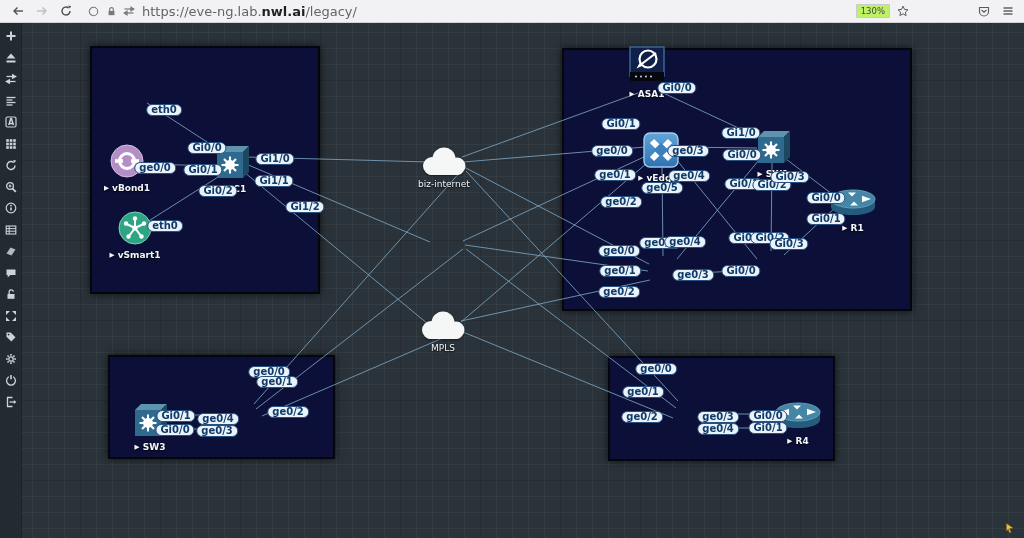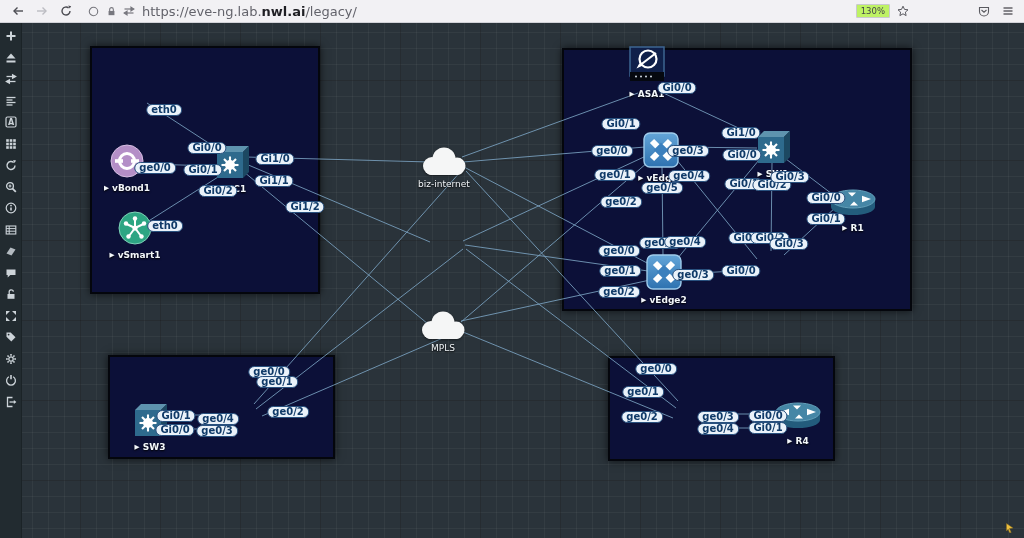--- a/index.html
+++ b/index.html
@@ -219,34 +219,20 @@
     <div class="node" style="left: 815px; top: 188px;"><svg width="48" height="30" viewBox="0 0 48 30">
         <path d="M2,11 h44 v8 a22,8 0 0 1 -44,0 z" fill="#235c7c"></path>
         <ellipse cx="24" cy="11" rx="22" ry="9" fill="#4586a6" stroke="#63a0ba" stroke-width="1"></ellipse>
         <g fill="#fff">
           <polygon points="6,11 15,7.8 15,14.2"></polygon>
           <polygon points="42,11 33,7.8 33,14.2"></polygon>
           <polygon points="19,4.5 27,4.5 23,8.5"></polygon>
           <polygon points="21,17.5 29,17.5 25,13.5"></polygon>
         </g>
       </svg><div class="nlabel"><span class="marker">▶</span> R1</div></div>
-    <div class="node" style="left: 626px; top: 254px;"><svg width="36" height="36" viewBox="0 0 36 36">
-        <defs>
-          <linearGradient id="vg" x1="0" y1="0" x2="0" y2="1">
-            <stop offset="0" stop-color="#63a5d8"></stop>
-            <stop offset="1" stop-color="#2e72b0"></stop>
-          </linearGradient>
-        </defs>
-        <rect x="1" y="1" width="34" height="34" rx="6" fill="url(#vg)" stroke="#9fccec" stroke-width="1.4"></rect>
-        <g stroke="#fff" stroke-width="6">
-          <line x1="9" y1="9" x2="27" y2="27"></line>
-          <line x1="27" y1="9" x2="9" y2="27"></line>
-        </g>
-        <rect x="12.8" y="12.8" width="10.4" height="10.4" fill="#3c80bd" transform="rotate(45 18 18)"></rect>
-      </svg><div class="nlabel"><span class="marker">▶</span> vEdge2</div></div>
     <div class="node" style="left: 112px; top: 401px;"><svg width="36" height="36" viewBox="0 0 36 36">
         <polygon points="3,9 9,3 35,3 29,9" fill="#5e93ae"></polygon>
         <polygon points="29,9 35,3 35,29 29,35" fill="#1c4862"></polygon>
         <rect x="3" y="9" width="26" height="26" fill="#2e6a8d"></rect>
         <circle cx="16" cy="22" r="5" fill="#fff"></circle>
         <g stroke="#fff" stroke-width="2.1">
           <line x1="16" y1="13.5" x2="16" y2="30.5"></line>
           <line x1="7.5" y1="22" x2="24.5" y2="22"></line>
           <line x1="10" y1="16" x2="22" y2="28"></line>
           <line x1="22" y1="16" x2="10" y2="28"></line>

